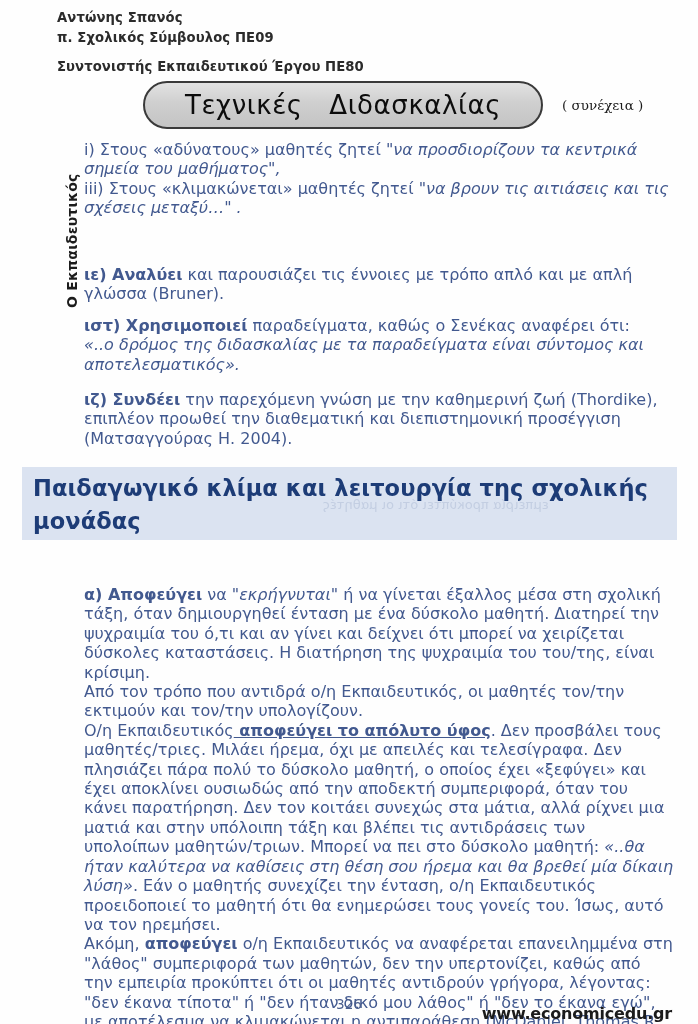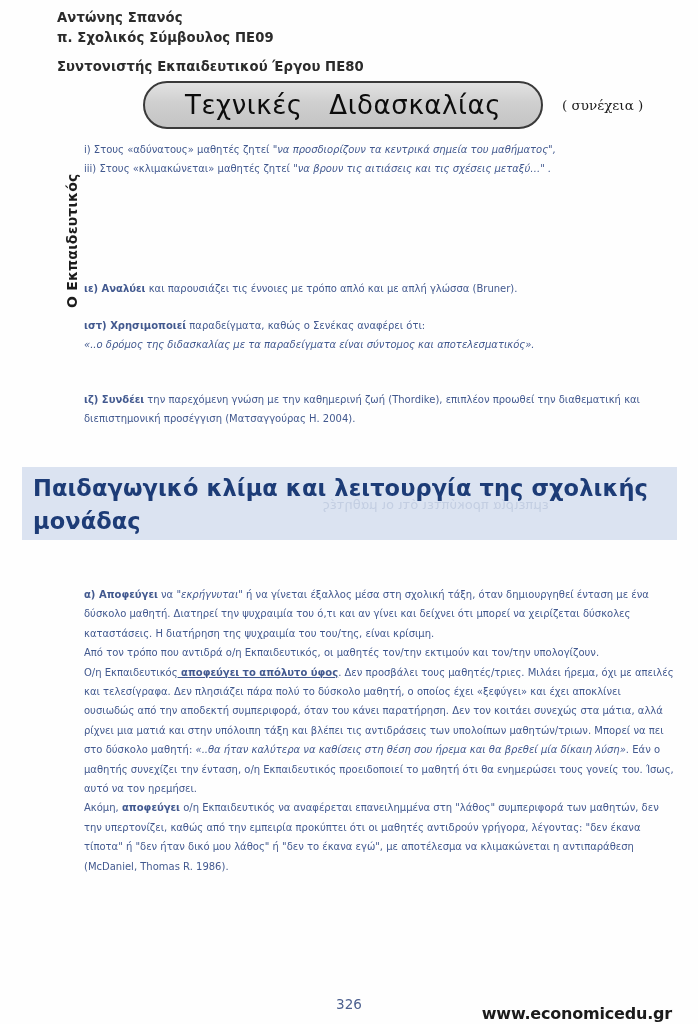--- a/index.html
+++ b/index.html
@@ -102,33 +102,33 @@
     white-space: nowrap;
     letter-spacing: 0.2px;
   }
 
   
   .body-col {
     position: absolute;
     left: 84px;
     width: 590px;
     color: #42598f;
-    font-size: 10px;
+    font-size: 16px;
     line-height: 19.4px;
     text-align: left;
   }
   .body-col p {
     margin: 0;
   }
   b { font-weight: bold; }
   i { font-style: italic; }
   u { text-decoration: underline; }
 
   .blk-list  { top: 140px; }
-  .blk-ie    { top: 279px; }
+  .blk-ie    { top: 265px; }
   .blk-ist   { top: 316px; }
   .blk-iz    { top: 390px; }
 
   
   .section-band {
     position: absolute;
     left: 22px;
     top: 467px;
     width: 655px;
     height: 73px;

